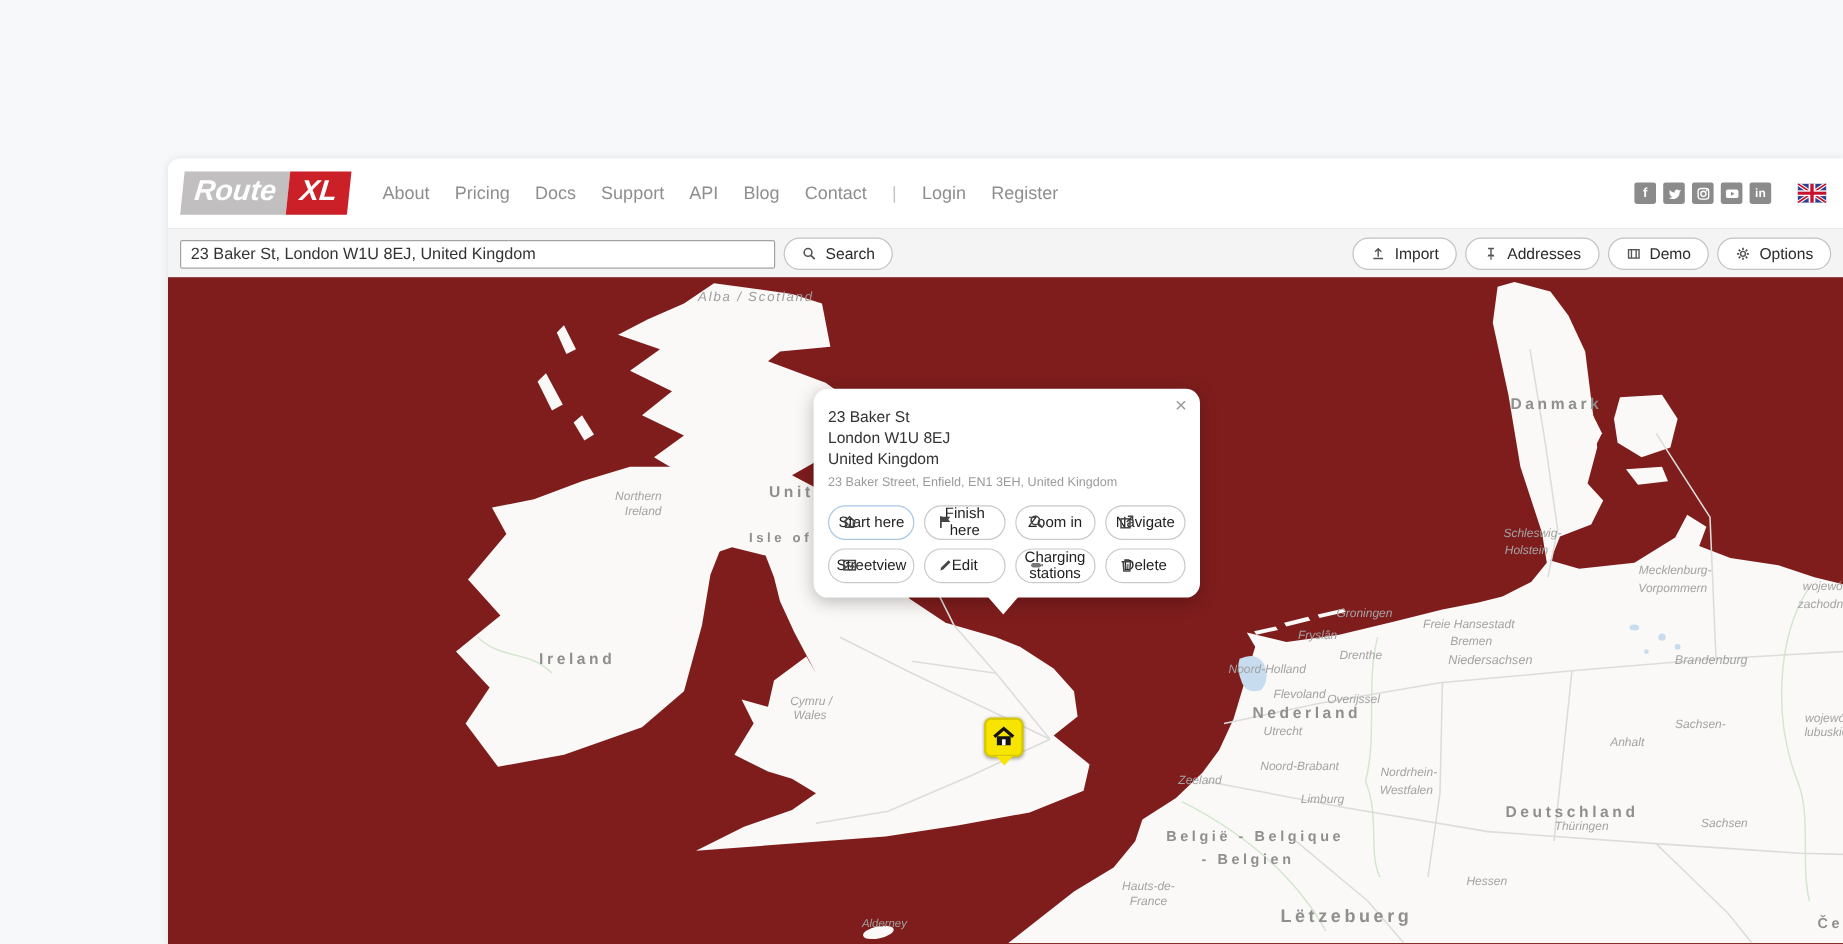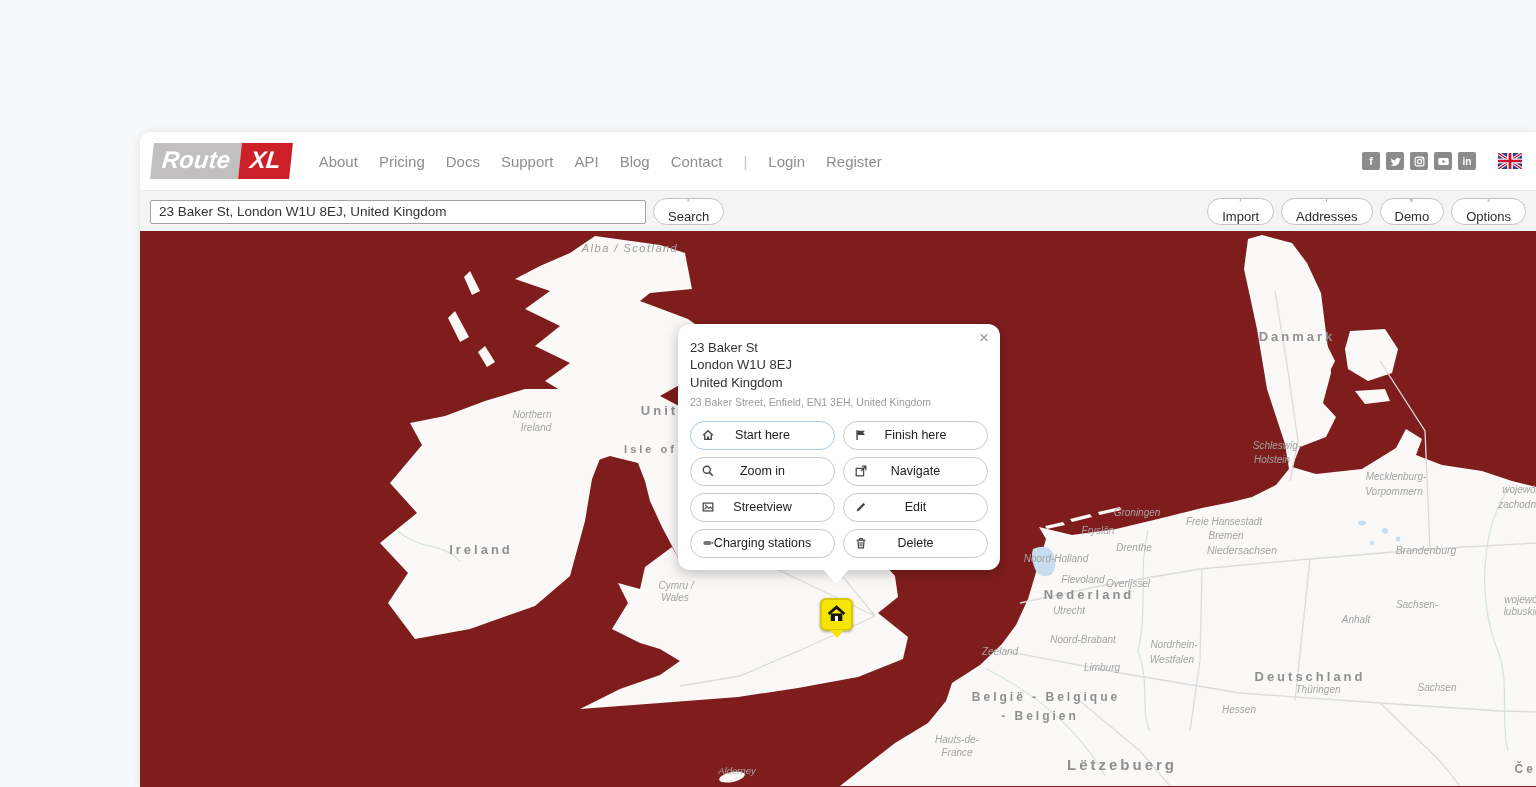--- a/index.html
+++ b/index.html
@@ -24,21 +24,21 @@
   .flagwrap{margin-left:16px;cursor:pointer;display:flex;}
 
   
   .toolbar{height:41px;background:#f4f4f4;border-top:1px solid #ececec;display:flex;
            align-items:center;padding:0 10px;}
   .search-input{width:478px;height:22px;border:1px solid #a3a3a3;border-radius:2px;
                 padding:0 8px;font-size:13.5px;color:#333;background:#fff;
                 font-family:"Liberation Sans",sans-serif;}
   .btn{height:27px;border:1px solid #c2c2c2;border-radius:14px;background:#fff;
        display:inline-flex;align-items:center;gap:7px;padding:0 14px;font-size:13px;
-       color:#2b2b2b;cursor:pointer;font-family:"Liberation Sans",sans-serif;flex-direction:column;}
+       color:#2b2b2b;cursor:pointer;font-family:"Liberation Sans",sans-serif;}
   .search-btn{margin-left:7px;}
   .toolbar-right{margin-left:auto;display:flex;gap:7px;}
 
   
   .map{position:absolute;top:99px;left:0;right:0;bottom:0;background:#7f1d1d;overflow:hidden;}
   .map svg.land{position:absolute;left:0;top:0;}
   .map-label{position:absolute;transform:translate(-50%,-50%);white-space:nowrap;
              pointer-events:none;z-index:5;}
   .map-label.region{font-style:italic;color:#a3a3a3;font-size:10px;}
   .map-label.country{color:#8f8f8f;font-size:13px;letter-spacing:3px;font-weight:bold;}
@@ -52,21 +52,21 @@
           border:7px solid transparent;border-top:8px solid #f7e500;border-bottom:0;margin-top:1px;}
 
   
   .popup{position:absolute;left:538px;top:93px;width:322px;background:#fff;border-radius:12px;
          box-shadow:0 3px 14px rgba(0,0,0,.25);z-index:20;padding:15px 12px 12px;box-sizing:border-box;}
   .popup:after{content:"";position:absolute;top:100%;left:145px;border:13px solid transparent;
          border-top:15px solid #fff;border-bottom:0;margin-top:-1px;}
   .popup-close{position:absolute;top:5px;right:11px;font-size:17px;color:#9a9a9a;cursor:pointer;line-height:1;}
   .addr{font-size:13px;color:#333;line-height:1.33;}
   .addr-detail{font-size:10.5px;color:#9b9b9b;margin-top:5px;}
-  .actions{margin-top:13px;display:grid;grid-template-columns:1fr 1fr;gap:7px 8px;}
+  .actions{margin-top:13px;display:grid;grid-template-columns:1fr 1fr 1fr 1fr;gap:7px 8px;}
   .action{position:relative;height:29px;border:1px solid #c9c9c9;border-radius:15px;background:#fff;
           display:flex;align-items:center;justify-content:center;font-size:12.5px;color:#222;
           cursor:pointer;font-family:"Liberation Sans",sans-serif;}
   .action svg{position:absolute;left:10px;top:50%;transform:translateY(-50%);}
   .action.primary{border-color:#a9c8e2;}
 </style>
 </head>
 <body>
 
 <div class="canvas">
@@ -260,21 +260,21 @@
           <span class="map-label region" style="left: 1286px; top: 319px; font-size: 10.5px;">Brandenburg</span>
           <span class="map-label region" style="left: 1277px; top: 373px;">Sachsen-</span>
           <span class="map-label region" style="left: 1216px; top: 388px;">Anhalt</span>
           <span class="map-label region" style="left: 1394px; top: 368px;">województwo</span>
           <span class="map-label region" style="left: 1382px; top: 380px;">lubuskie</span>
           <span class="map-label country" style="left: 906px; top: 466px; font-size: 12px;">België - Belgique</span>
           <span class="map-label country" style="left: 900px; top: 485px; font-size: 12px;">- Belgien</span>
           <span class="map-label country" style="left: 1170px; top: 445px;">Deutschland</span>
           <span class="map-label region" style="left: 1178px; top: 458px;">Thüringen</span>
           <span class="map-label region" style="left: 1297px; top: 456px;">Sachsen</span>
-          <span class="map-label region" style="left: 1099px; top: 478px;">Hessen</span>
+          <span class="map-label region" style="left: 1099px; top: 504px;">Hessen</span>
           <span class="map-label region" style="left: 817px; top: 508px;">Hauts-de-</span>
           <span class="map-label region" style="left: 817px; top: 521px;">France</span>
           <span class="map-label region" style="left: 597px; top: 539px; font-size: 9.5px; text-align: right;">Alderney</span>
           <span class="map-label country" style="left: 982px; top: 533px; font-size: 15px;">Lëtzebuerg</span>
           <span class="map-label country" style="left: 1400px; top: 538px; font-size: 12px;">Česko</span>
         </div>
 
       <div class="marker">
         <svg width="21" height="21" viewBox="0 0 20 20">
           <path d="M2.5 9.5 10 3 17.5 9.5" fill="none" stroke="#151515" stroke-width="2.6"></path>

